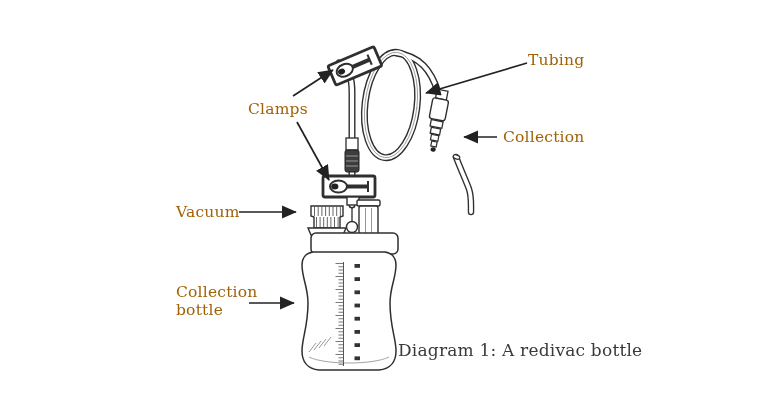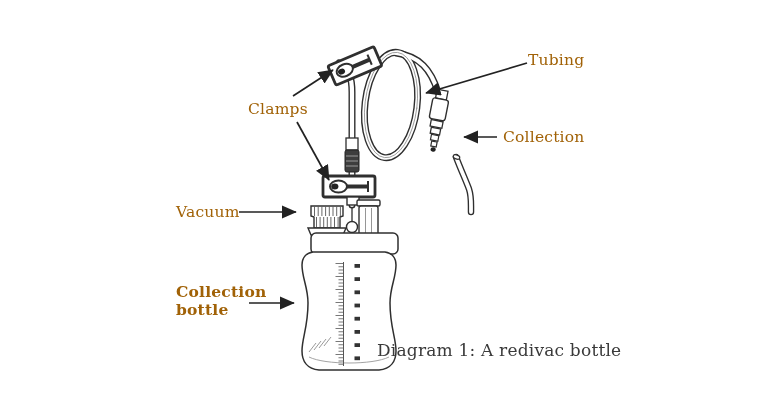--- a/index.html
+++ b/index.html
@@ -5,23 +5,23 @@
   html,body{margin:0;padding:0;background:#fff;}
   .stage{
     position:relative;width:768px;height:402px;background:#fff;overflow:hidden;
     font-family:"DejaVu Serif", serif;color:#3a3a3a;
   }
   .stage svg{position:absolute;left:0;top:0;}
   .lbl{
     position:absolute;font-size:15.5px;line-height:1.18;color:#a16207;
     white-space:nowrap;letter-spacing:.2px;
   }
-  .lbl.wrap{white-space:normal;width:84px;font-weight:bold;}
+  .lbl.wrap{white-space:normal;width:84px;}
   .caption{
-    position:absolute;left:377px;top:340px;font-size:17px;color:#3a3a3a;letter-spacing:.2px;
+    position:absolute;left:398px;top:340px;font-size:17px;color:#3a3a3a;letter-spacing:.2px;
   }
 </style>
 </head>
 <body>
 
 <div class="stage">
 
   <svg width="768" height="402" viewBox="0 0 768 402">
     <defs>
       <marker id="ah" markerWidth="10" markerHeight="10" refX="8.5" refY="4" orient="auto">

